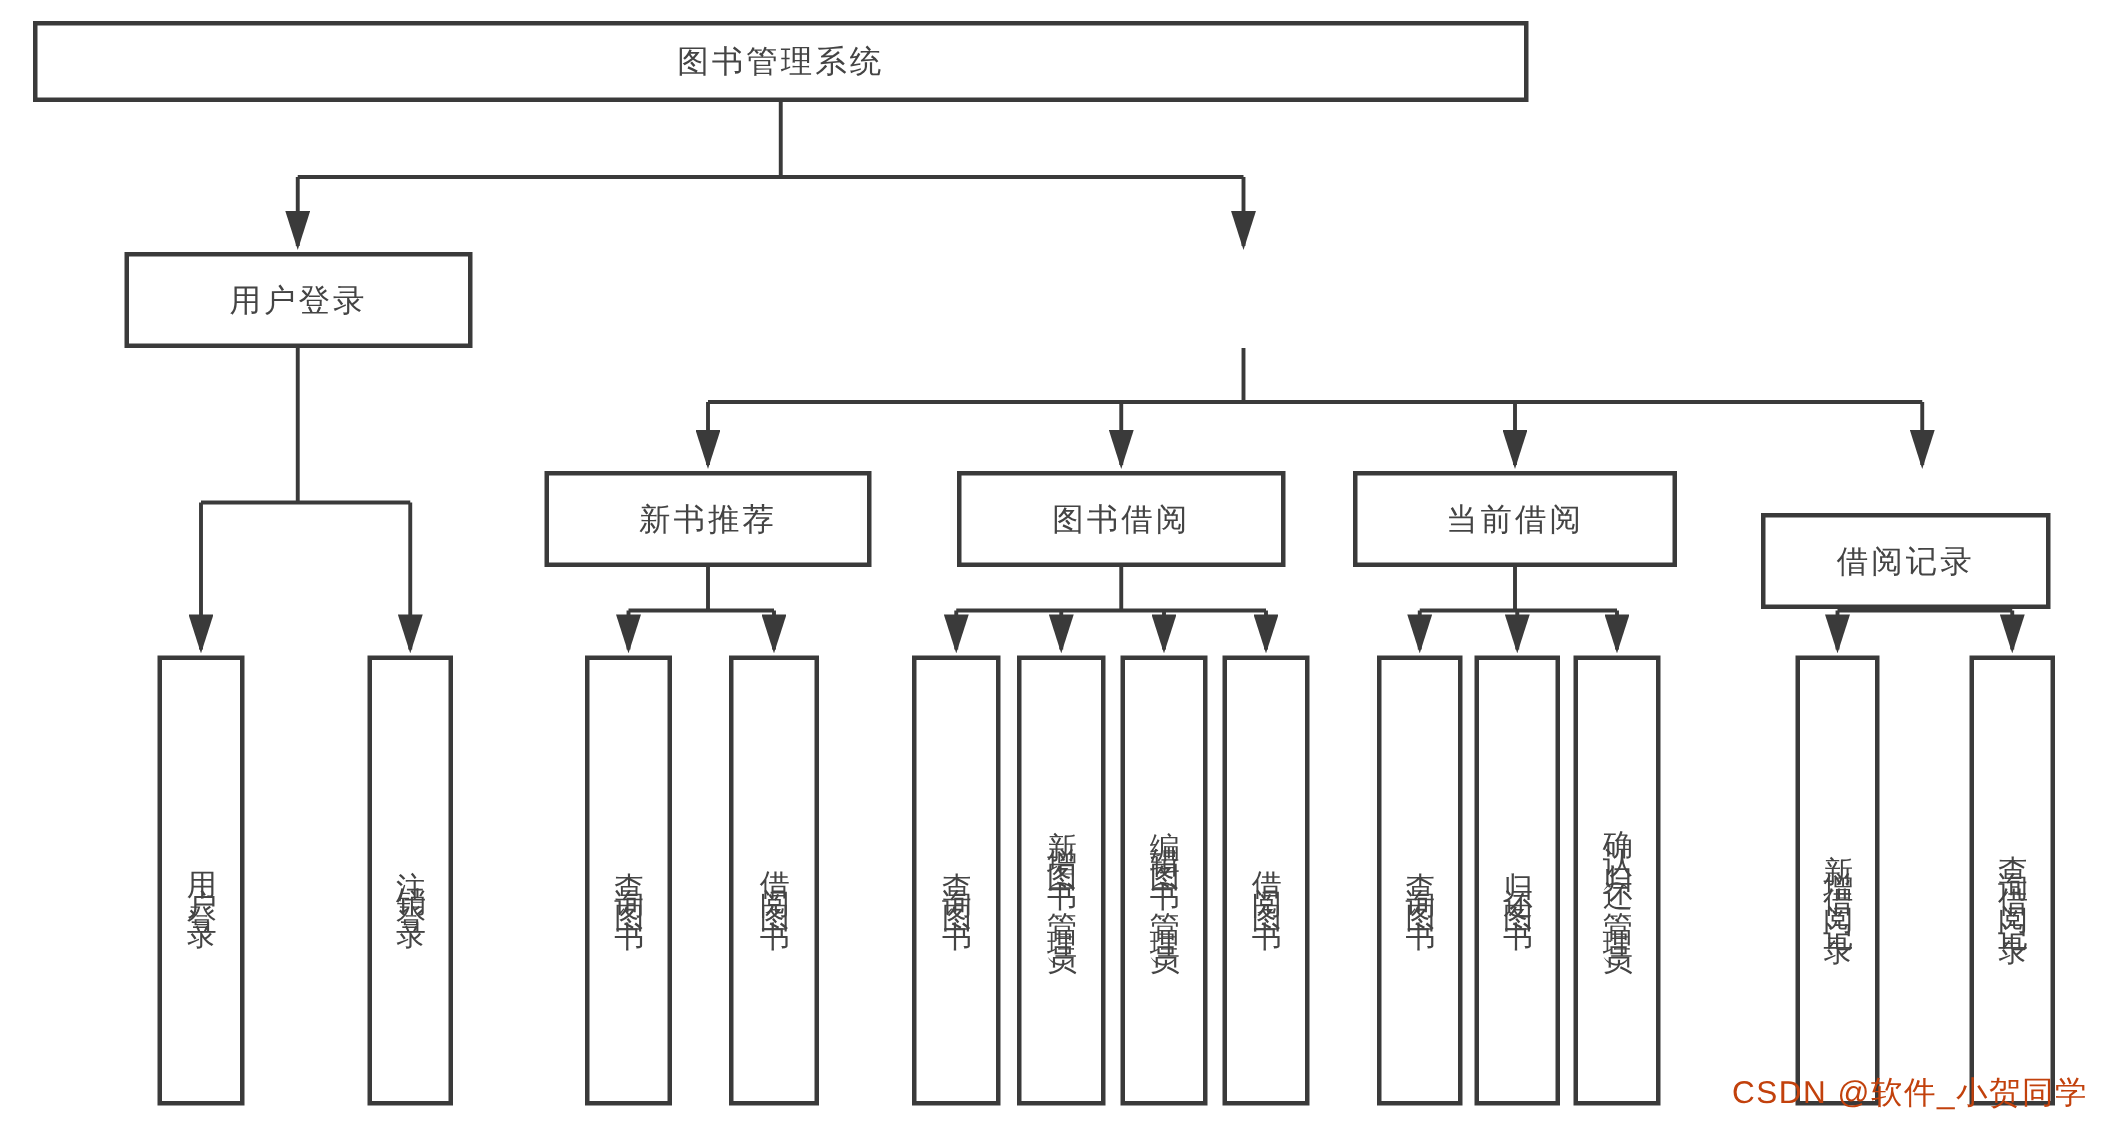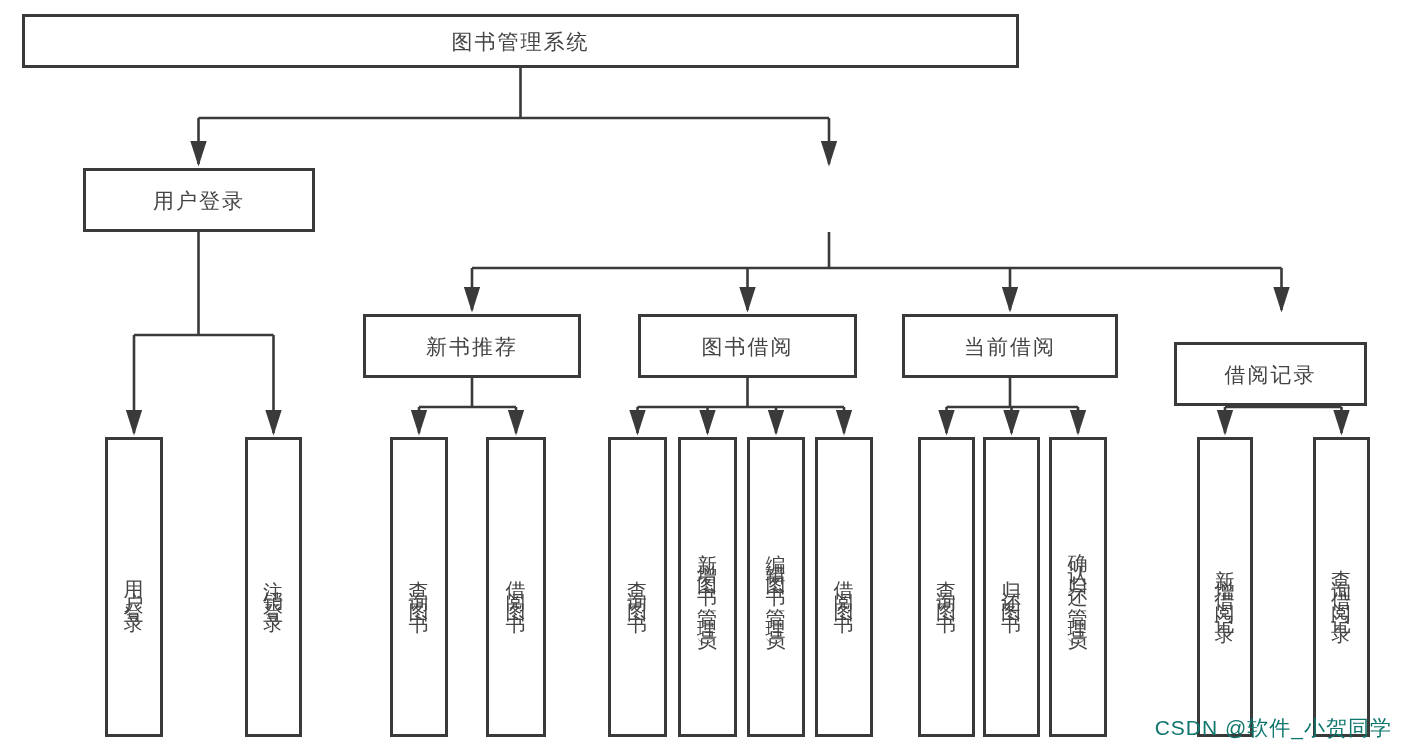--- a/index.html
+++ b/index.html
@@ -30,37 +30,38 @@
     display: flex;
     align-items: center;
     justify-content: center;
     color: #444444;
     font-size: 21px;
     line-height: 1;
   }
   .h-node {
     letter-spacing: 2px;
     text-align: center;
+    font-family: Liberation Serif, serif;
   }
   .v-node {
     writing-mode: vertical-rl;
     letter-spacing: 11px;
     font-size: 20px;
   }
   .connector-path {
     fill: none;
     stroke: #3a3a3a;
     stroke-width: 2.6;
   }
   #watermark {
     position: absolute;
     right: 13px;
     top: 714px;
     font-size: 21px;
-    color: #0f766e;
+    color: #c2410c;
     letter-spacing: 1px;
     white-space: nowrap;
     margin-left: 19px;
   }
 </style>
 </head>
 <body>
 
 <div id="canvas">
 

